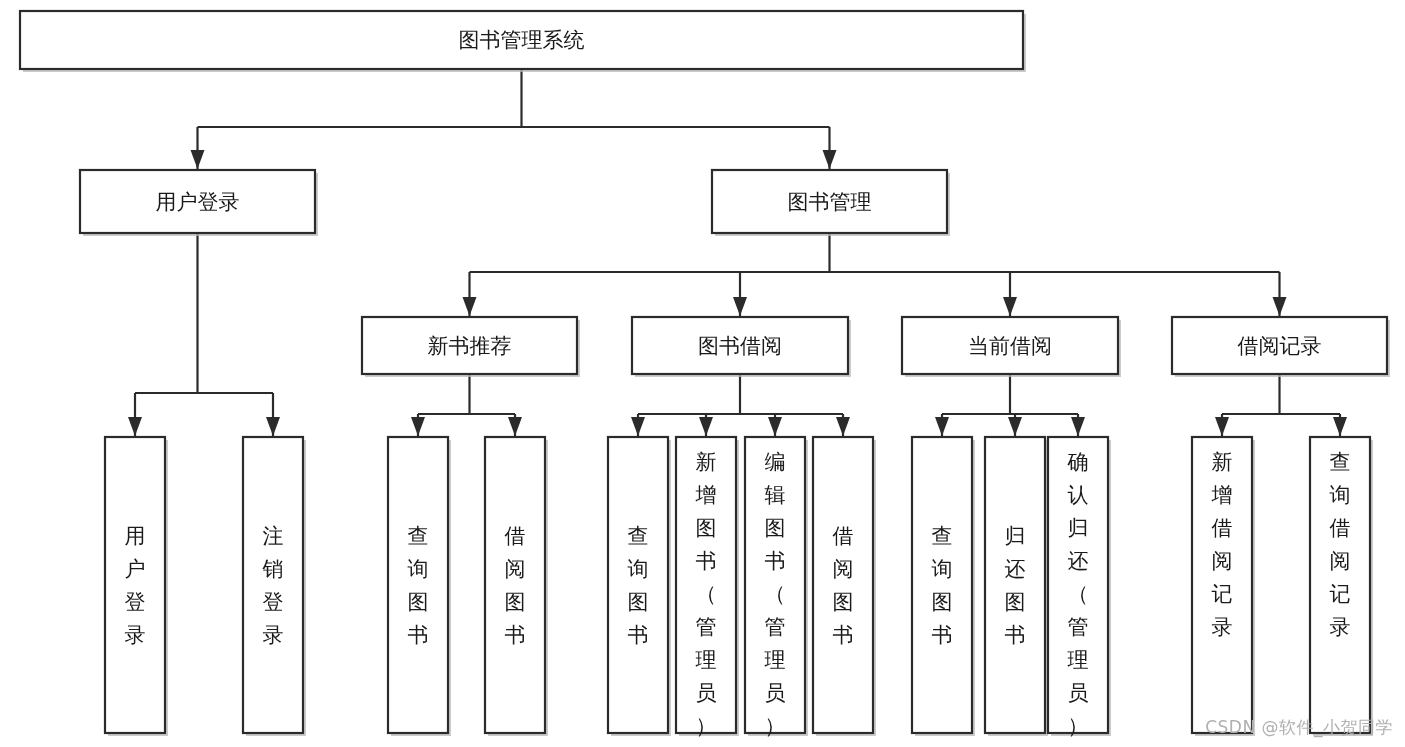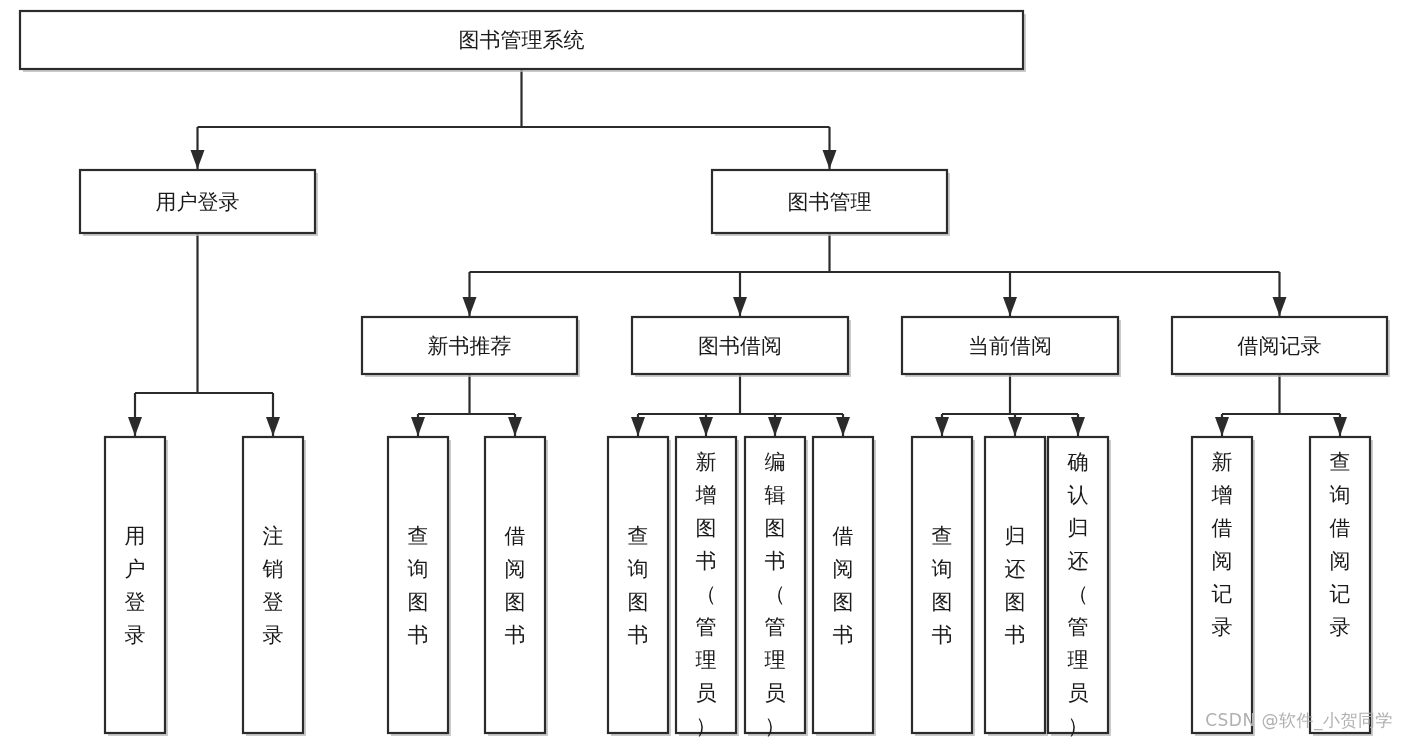--- a/index.html
+++ b/index.html
@@ -55,21 +55,21 @@
   }
   .node-label-vertical {
     fill: #1a1a1a;
     font-family: "DejaVu Sans", "Liberation Sans", sans-serif;
     font-size: 21px;
     text-anchor: middle;
   }
   .watermark {
     position: absolute;
     right: 12px;
-    bottom: 15px;
+    bottom: 8px;
     font-family: "DejaVu Sans", "Liberation Sans", sans-serif;
     font-size: 17px;
     color: #b0b0b0;
     letter-spacing: 0.5px;
     white-space: nowrap;
     user-select: none;
   }
 </style>
 </head>
 <body>

